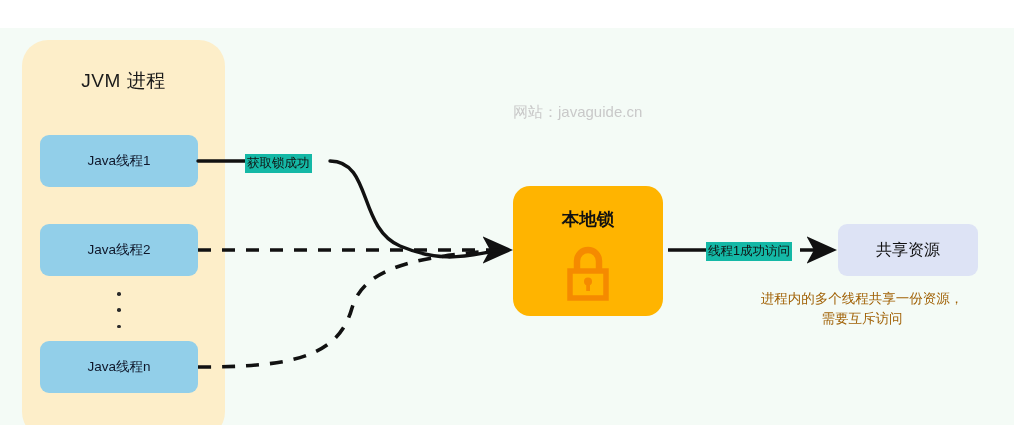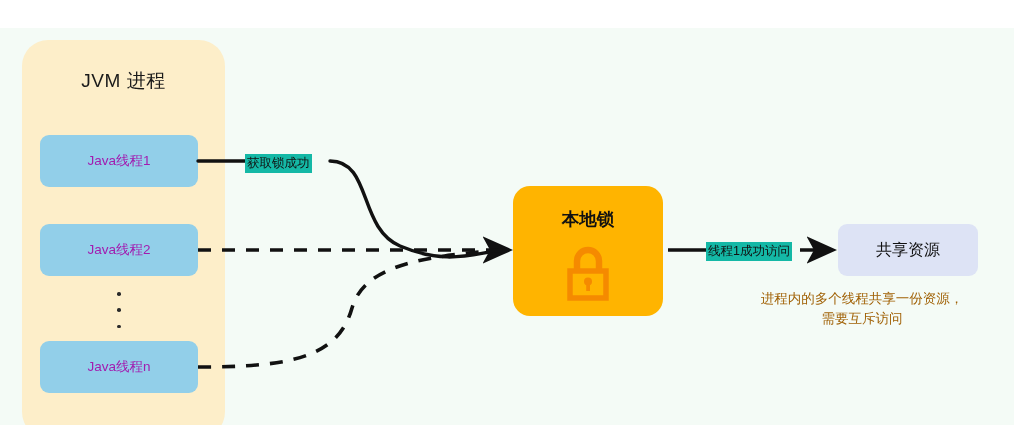--- a/index.html
+++ b/index.html
@@ -46,21 +46,21 @@
     position: absolute;
     left: 40px;
     width: 158px;
     height: 52px;
     background: #92cfe9;
     border-radius: 9px;
     display: flex;
     align-items: center;
     justify-content: center;
     font-size: 13.5px;
-    color: #a21caf;
+    color: #0f172a;
   }
   .thread-1 { top: 107px; }
   .thread-2 { top: 196px; }
   .thread-n { top: 313px; }
 
   .vdots {
     position: absolute;
     left: 114px;
     top: 264px;
     width: 10px;
@@ -246,16 +246,17 @@
       <rect x="24.2" y="35" width="3.8" height="10" fill="#f58a00"></rect>
     </svg>
   </div>
 
   <div class="resource-box">
     <span>共享资源</span>
   </div>
   <div class="resource-caption">进程内的多个线程共享一份资源，需要互斥访问</div>
 
   <div class="watermark">
+    <div>网站：javaguide.cn</div>
   </div>
 
 
 </div>
 
 </body></html>

